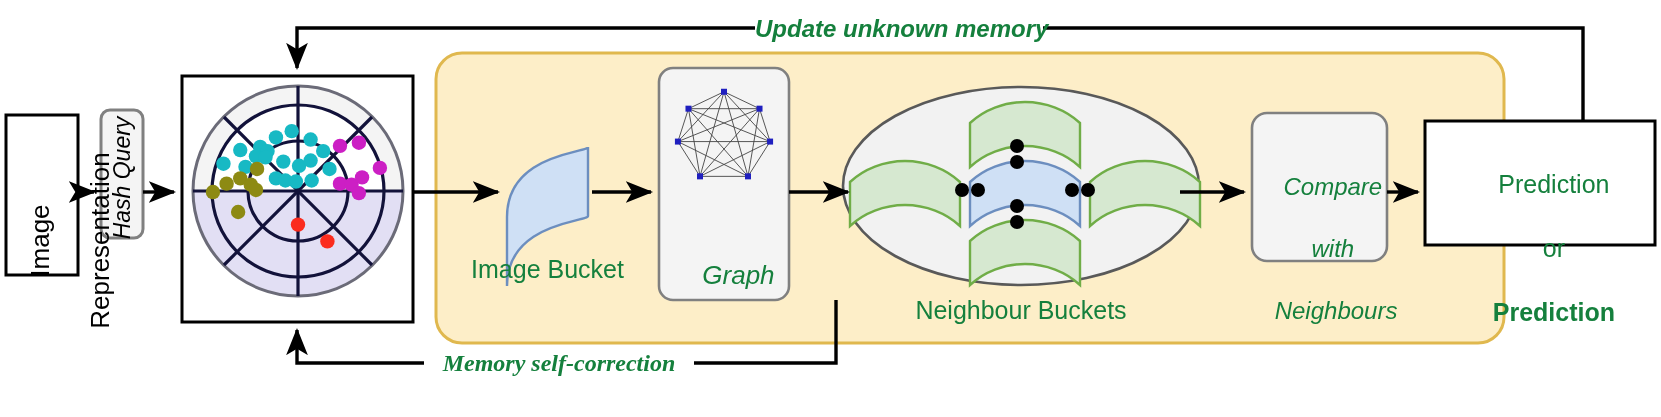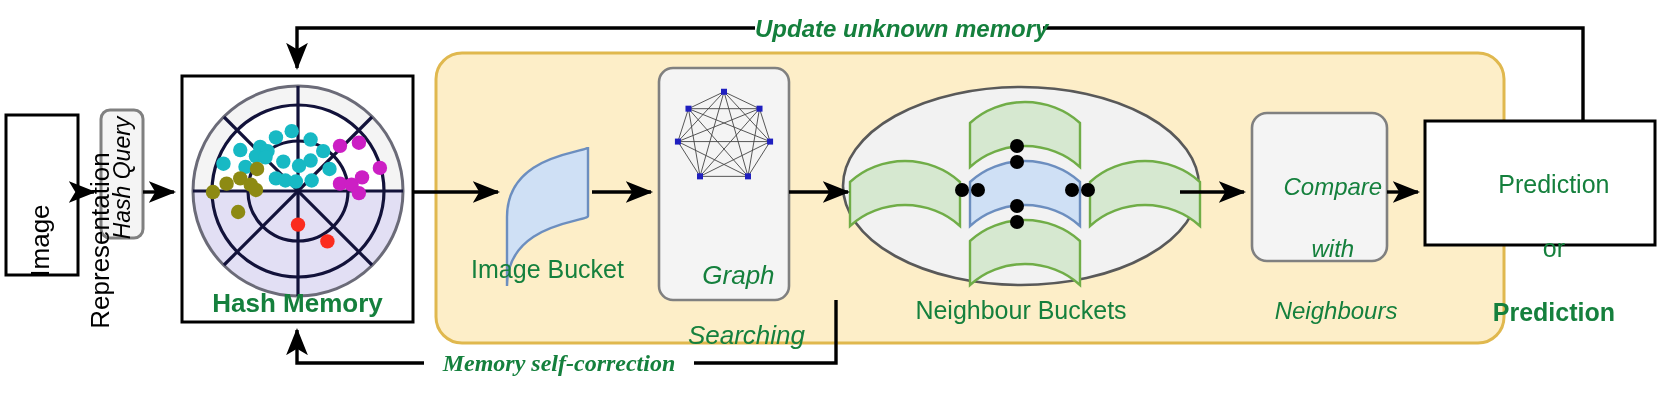--- a/index.html
+++ b/index.html
@@ -239,27 +239,25 @@
     </g>
   </svg>
 
   <div class="vtext" style="left:-45px;top:180px;width:230px;transform:rotate(-90deg);font-size:26px;line-height:30px;">
     <span>Image</span><br>
     <span>Representation</span>
   </div>
 
   <div class="vtext" style="left:52px;top:165px;width:140px;transform:rotate(-90deg);font-size:23px;font-style:italic;line-height:26px;">Hash Query</div>
 
-  <div class="lbl" style="left:182px;top:288px;width:231px;text-align:center;font-size:26px;font-weight:bold;">Hash Memory</div>
 
   <div class="lbl" style="left:440px;top:255px;width:215px;text-align:center;font-size:25px;">Image Bucket</div>
 
   <div class="lbl" style="left:659px;top:230px;width:130px;text-align:center;font-size:26px;font-style:italic;line-height:30px;">
     <span>Graph</span><br>
-    <span>Searching</span>
   </div>
 
   <div class="lbl" style="left:861px;top:296px;width:320px;text-align:center;font-size:25px;">Neighbour Buckets</div>
 
   <div class="lbl" style="left:1248px;top:140px;width:143px;text-align:center;font-size:24px;font-style:italic;line-height:31px;">
     <span>Compare</span><br>
     <span>with</span><br>
     <span>Neighbours</span>
   </div>
 

